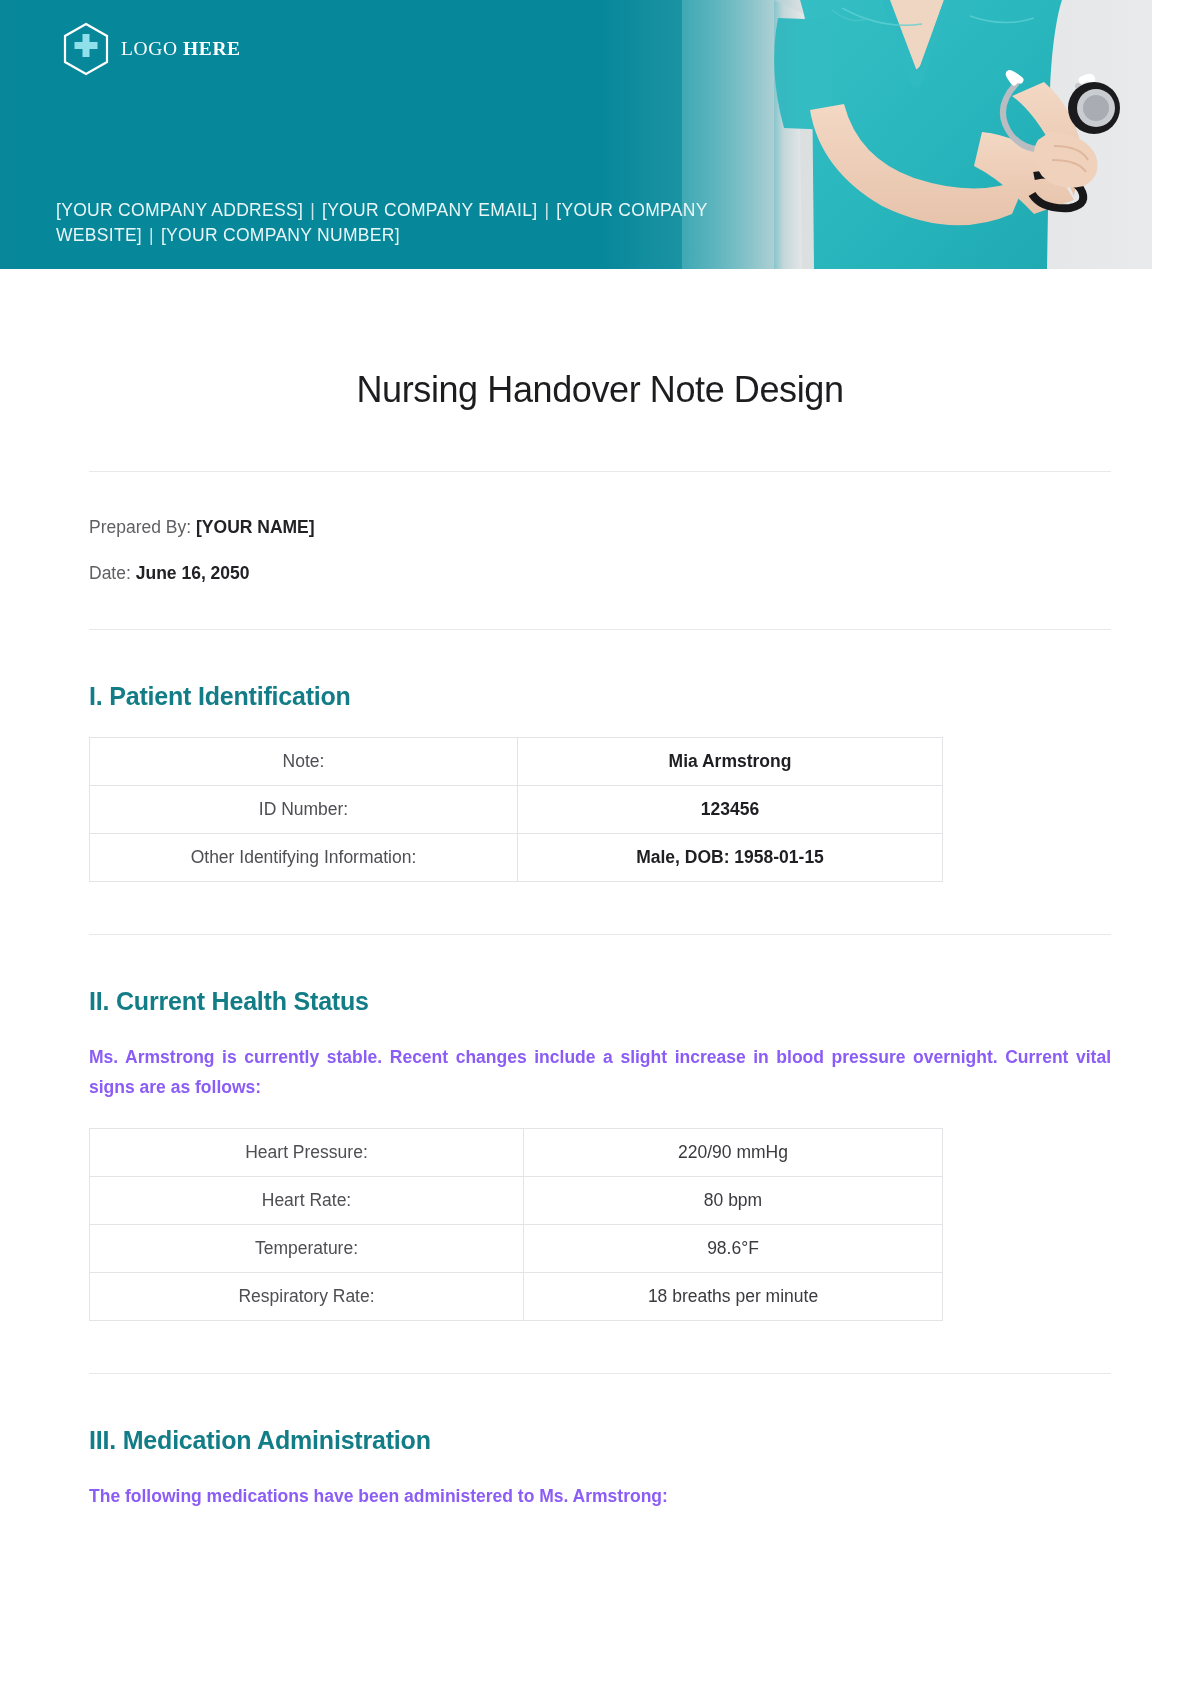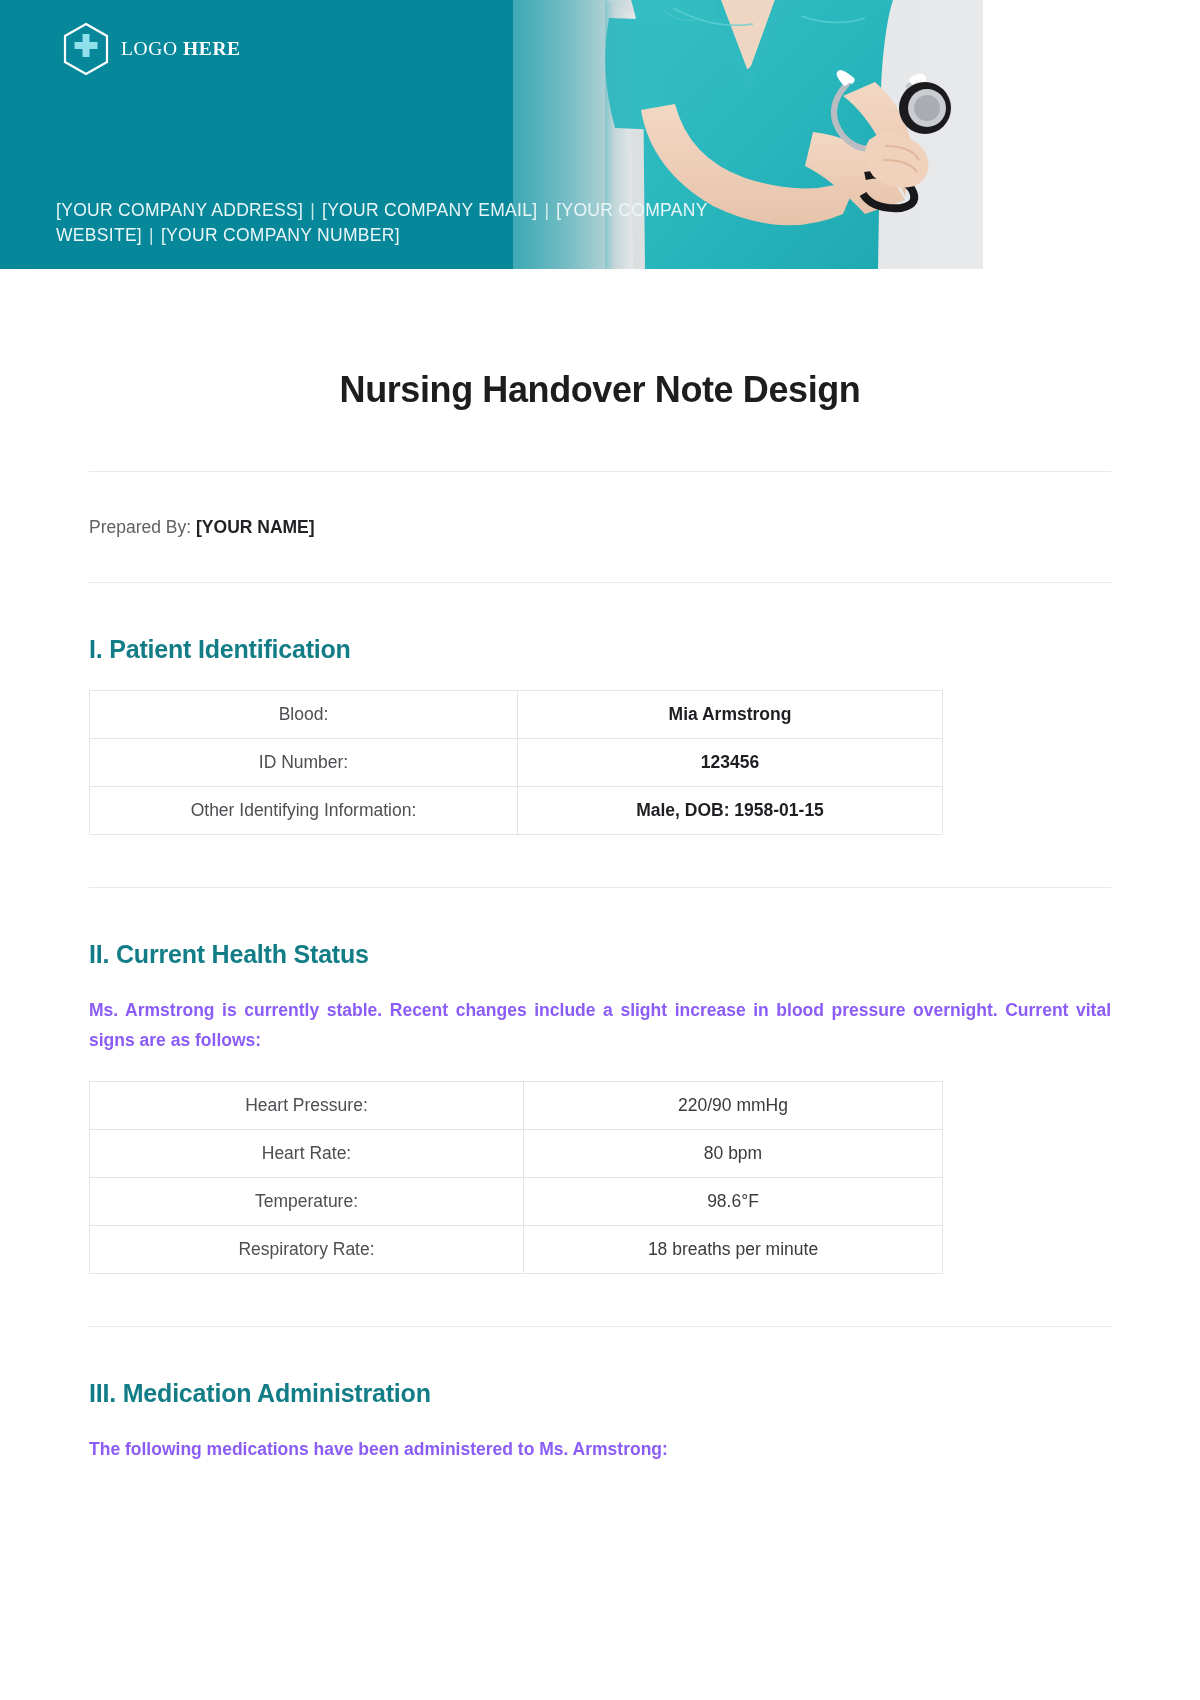--- a/index.html
+++ b/index.html
@@ -8,21 +8,21 @@
     height: 1700px;
     background: #ffffff;
     font-family: "Liberation Sans", sans-serif;
     overflow: hidden;
   }
   .page { position: relative; width: 1200px; height: 1700px; background: #fff; }
 
   
   .header {
     position: relative;
-    width: 983px;
+    width: 1152px;
     height: 269px;
     overflow: hidden;
     background: linear-gradient(90deg, #06879a 0%, #06879a 52%, #3fa9b4 72%, #8fc9ce 85%, #d8dcdd 93%, #e7e8e9 100%);
   }
   .header-photo {
     position: absolute;
     right: 0; top: 0;
     width: 470px; height: 269px;
     overflow: hidden;
   }
@@ -67,21 +67,21 @@
   .contact-line .sep { padding: 0 7px; opacity: 0.85; }
 
   
   .doc {
     position: relative;
     padding: 0 89px;
   }
   .doc-title {
     text-align: center;
     font-size: 36px;
-    font-weight: bold;
+    font-weight: normal;
     color: #1d1d1f;
     letter-spacing: -0.4px;
     padding-top: 100px;
     padding-bottom: 0;
   }
   .hr {
     height: 1px;
     background: #e9e9ec;
     margin: 0;
     border: 0;
@@ -226,34 +226,38 @@
 
     <h1 class="doc-title">Nursing Handover Note Design</h1>
 
     <div class="hr hr-title"></div>
 
     <div class="meta-block">
       <div class="meta-row">
         <span>Prepared By:</span>
         <b>[YOUR NAME]</b>
       </div>
+      <div class="meta-row">
+        <span>Date:</span>
+        <b>June 16, 2050</b>
+      </div>
     </div>
 
     <div class="hr"></div>
 
     <div class="section">
       <div class="section-heading">I. Patient Identification</div>
       <table class="kv t-ident">
         <colgroup>
             <col class="c1">
             <col>
           </colgroup>
         <tbody>
           <tr>
-            <td class="k">Blood:</td>
+            <td class="k">Note:</td>
             <td class="v">Mia Armstrong</td>
           </tr>
           <tr>
             <td class="k">ID Number:</td>
             <td class="v">123456</td>
           </tr>
           <tr>
             <td class="k">Other Identifying Information:</td>
             <td class="v">Male, DOB: 1958-01-15</td>
           </tr>

